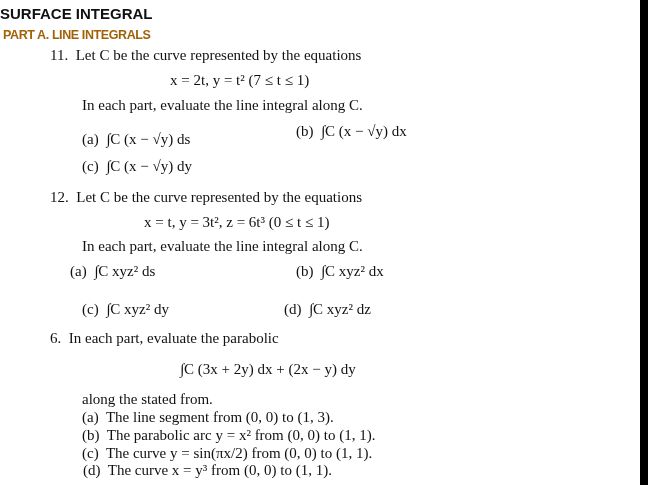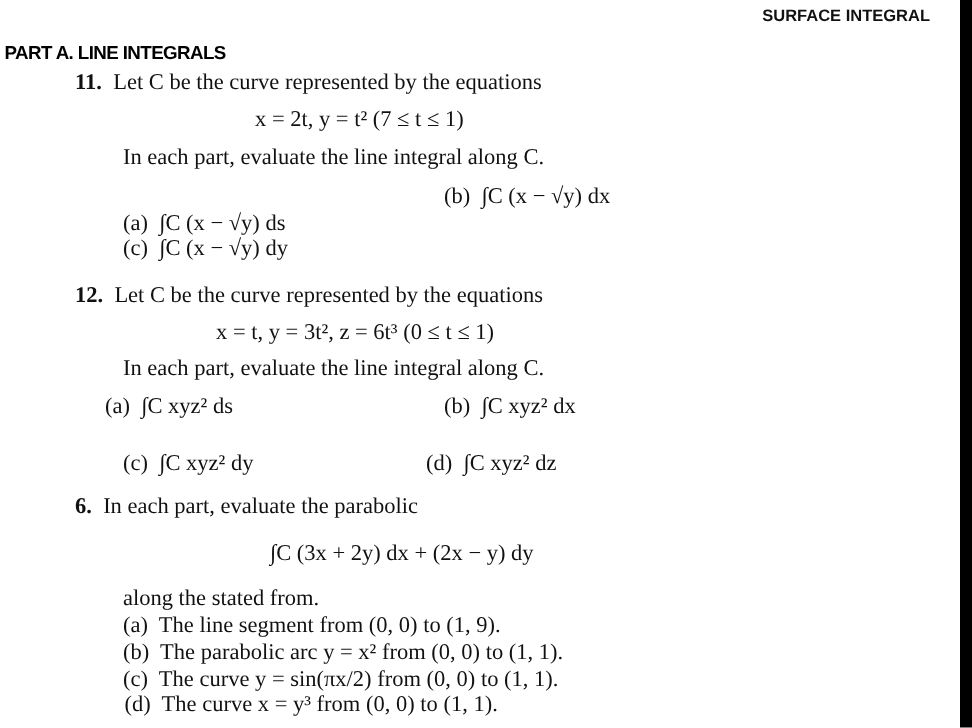--- a/index.html
+++ b/index.html
@@ -1,39 +1,39 @@
 <!DOCTYPE html>
 <html><head>
 <meta charset="utf-8">
 <style>
   html, body { margin:0; padding:0; }
   body { width:648px; height:485px; background:#fff; position:relative; overflow:hidden;
          font-family:"Liberation Serif","DejaVu Serif",serif; color:#111; }
   .rbar { position:absolute; left:640px; top:0; width:8px; height:485px; background:#000; }
-  .title { position:absolute; left:0; top:5px; width:620px; text-align:right;
-           font-family:"Liberation Sans","DejaVu Sans",sans-serif; font-weight:bold; font-size:11px; }
+  .title { position:absolute; left:0; top:5px; width:620px; text-align:left;
+           font-family:"Liberation Sans","DejaVu Sans",sans-serif; font-weight:bold; font-size:15px; }
   .part { position:absolute; left:3px; top:28px; font-family:"Liberation Sans","DejaVu Sans",sans-serif;
           font-weight:bold; font-size:12.5px; letter-spacing:-0.4px; }
   .line { position:absolute; font-size:15px; white-space:nowrap; line-height:18px; }
-  .num { font-weight:bold;text-align:center; }
+  .num { font-weight:normal;text-align:center; }
 </style>
 </head>
 <body>
 
 <div class="rbar"></div>
 <div class="title">SURFACE INTEGRAL</div>
-<div class="part" style="color:#000000">PART A. LINE INTEGRALS</div>
+<div class="part" style="color:#a16207">PART A. LINE INTEGRALS</div>
 
 <div class="line" style="left:50px;top:46px">
   <span class="num">11.</span>&nbsp;
   <span>Let C be the curve represented by the equations</span>
 </div>
 <div class="line" style="left:170px;top:71px">x = 2t,   y = t²        (7 ≤ t ≤ 1)</div>
 <div class="line" style="left:82px;top:96px">In each part, evaluate the line integral along C.</div>
-<div class="line" style="left:82px;top:140px">
+<div class="line" style="left:82px;top:130px">
   <span>(a)</span>&nbsp;
   <span>∫C (x − √y) ds</span></div>
 <div class="line" style="left:296px;top:122px">
   <span>(b)</span>&nbsp;
   <span>∫C (x − √y) dx</span></div>
 <div class="line" style="left:82px;top:157px">
   <span>(c)</span>&nbsp;
   <span>∫C (x − √y) dy</span></div>
 
 <div class="line" style="left:50px;top:188px">
@@ -56,21 +56,21 @@
   <span>∫C xyz² dz</span></div>
 
 <div class="line" style="left:50px;top:329px">
   <span class="num">6.</span>&nbsp;
   <span>In each part, evaluate the parabolic</span>
 </div>
 <div class="line" style="left:180px;top:360px">∫C (3x + 2y) dx + (2x − y) dy</div>
 <div class="line" style="left:82px;top:390px">along the stated from.</div>
 <div class="line" style="left:82px;top:408px">
   <span>(a)</span>&nbsp;
-  <span>The line segment from (0, 0) to (1, 9).</span></div>
+  <span>The line segment from (0, 0) to (1, 3).</span></div>
 <div class="line" style="left:82px;top:426px">
   <span>(b)</span>&nbsp;
   <span>The parabolic arc y = x² from (0, 0) to (1, 1).</span></div>
 <div class="line" style="left:82px;top:444px">
   <span>(c)</span>&nbsp;
   <span>The curve y = sin(πx/2) from (0, 0) to (1, 1).</span></div>
 <div class="line" style="left:83px;top:461px">
   <span>(d)</span>&nbsp;
   <span>The curve x = y³ from (0, 0) to (1, 1).</span></div>
 

